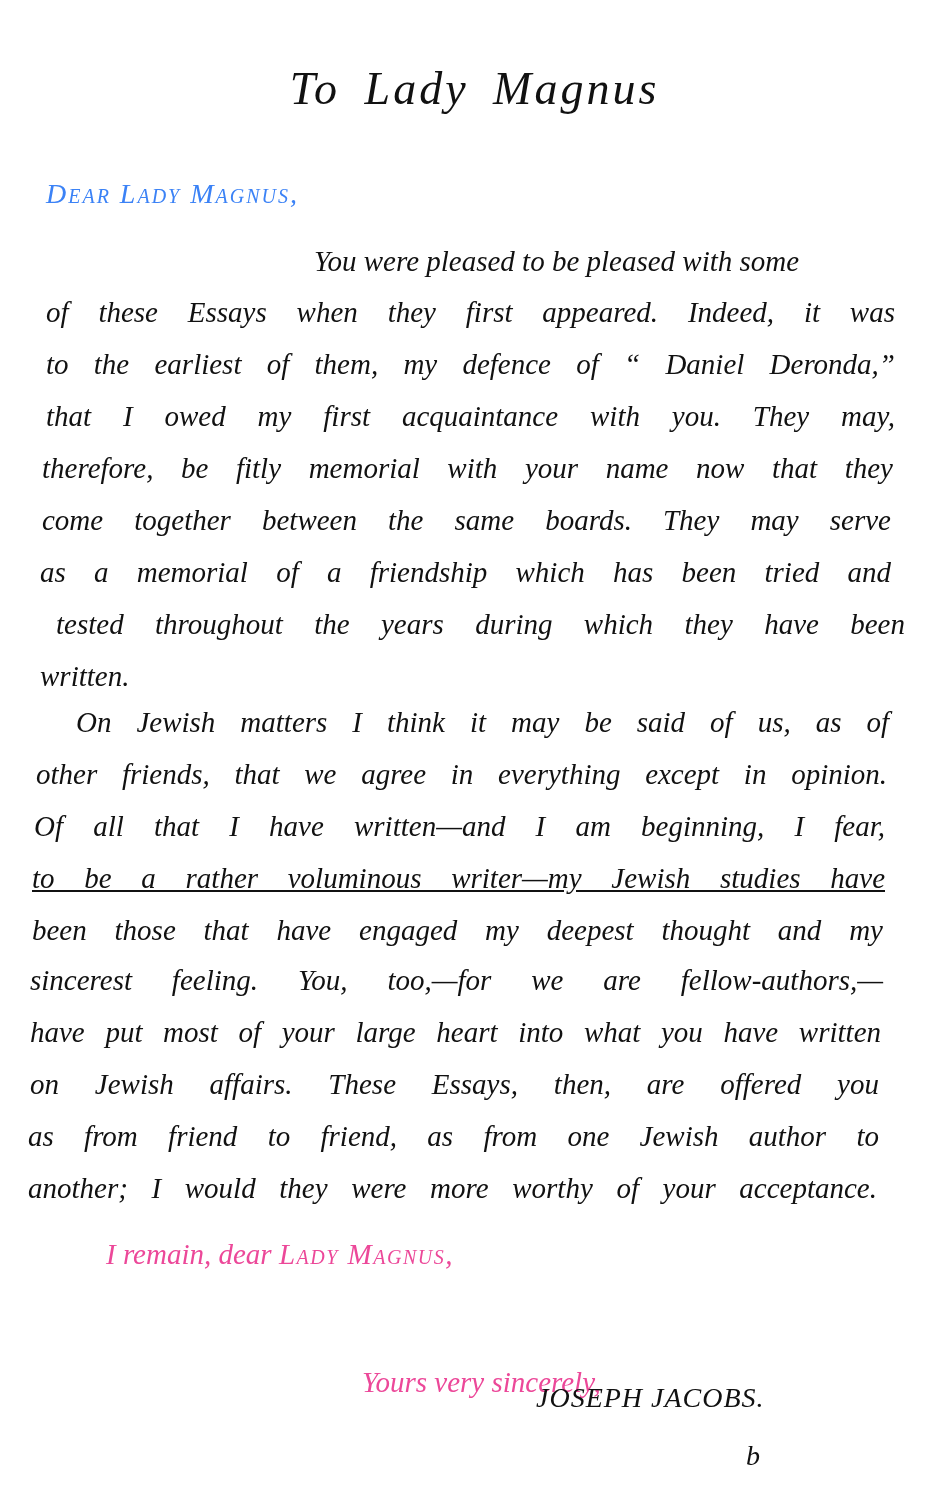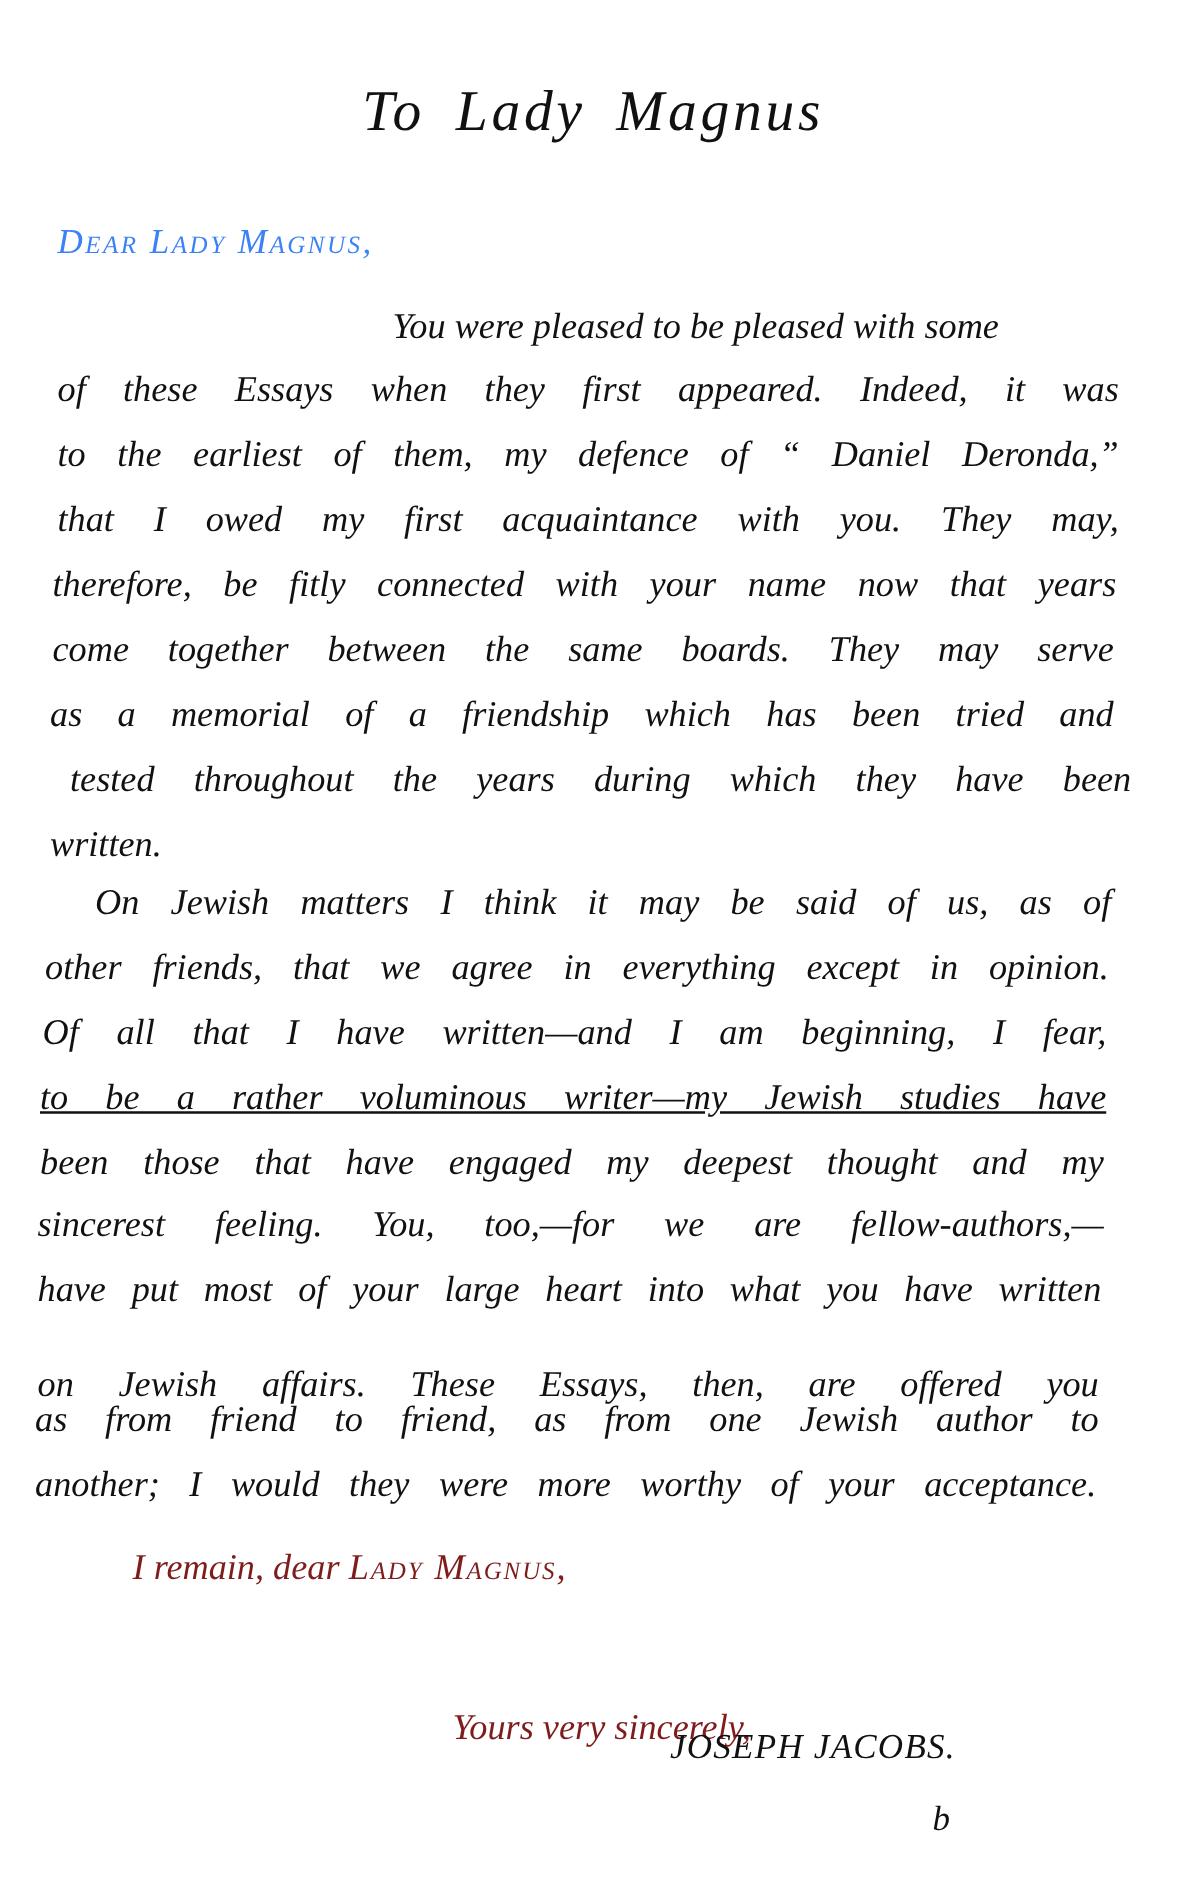--- a/index.html
+++ b/index.html
@@ -59,21 +59,21 @@
     }
     .line.last {
       text-align-last: left;
     }
     .closing {
       position: absolute;
       font-family: "Liberation Serif", serif;
       font-style: italic;
       font-size: 29px;
       white-space: nowrap;
-      color: #7f1d1d;
+      color: #ec4899;
     }
     .sc {
       font-variant: small-caps;
       letter-spacing: 1.5px;
     }
     .signature {
       position: absolute;
       top: 1382px;
       left: 536px;
       font-family: "Liberation Serif", serif;
@@ -99,36 +99,36 @@
 
   <div class="title">To Lady Magnus</div>
 
   <div class="salutation">Dear Lady Magnus,</div>
 
   <div>
     <div class="line last" style="top:244px; left:314px; width:592px;">You were pleased to be pleased with some</div>
     <div class="line" style="top:295px; left:46px; width:849px;">of these Essays when they first appeared.  Indeed, it was</div>
     <div class="line" style="top:347px; left:46px; width:849px;">to the earliest of them, my defence of “ Daniel Deronda,”</div>
     <div class="line" style="top:399px; left:46px; width:849px;">that I owed my first acquaintance with you.  They may,</div>
-    <div class="line" style="top:451px; left:42px; width:851px;">therefore, be fitly connected with your name now that years</div>
+    <div class="line" style="top:451px; left:42px; width:851px;">therefore, be fitly memorial with your name now that they</div>
     <div class="line" style="top:503px; left:42px; width:849px;">come together between the same boards.  They may serve</div>
     <div class="line" style="top:555px; left:40px; width:851px;">as a memorial of a friendship which has been tried and</div>
     <div class="line" style="top:607px; left:40px; width:849px;margin-left:16px;">tested throughout the years during which they have been</div>
     <div class="line last" style="top:659px; left:40px; width:200px;">written.</div>
   </div>
 
   <div>
     <div class="line" style="top:705px; left:76px; width:813px;">On Jewish matters I think it may be said of us, as of</div>
     <div class="line" style="top:757px; left:36px; width:851px;">other friends, that we agree in everything except in opinion.</div>
     <div class="line" style="top:809px; left:34px; width:851px;">Of all that I have written—and I am beginning, I fear,</div>
     <div class="line" style="top:861px; left:32px; width:853px;text-decoration:underline;">to be a rather voluminous writer—my Jewish studies have</div>
     <div class="line" style="top:913px; left:32px; width:851px;">been those that have engaged my deepest thought and my</div>
     <div class="line" style="top:963px; left:30px; width:853px;">sincerest feeling.  You, too,—for we are fellow-authors,—</div>
     <div class="line" style="top:1015px; left:30px; width:851px;">have put most of your large heart into what you have written</div>
-    <div class="line" style="top:1067px; left:30px; width:849px;margin-top:24px;">on Jewish affairs.  These Essays, then, are offered you</div>
+    <div class="line" style="top:1067px; left:30px; width:849px;">on Jewish affairs.  These Essays, then, are offered you</div>
     <div class="line" style="top:1119px; left:28px; width:851px;">as from friend to friend, as from one Jewish author to</div>
     <div class="line" style="top:1171px; left:28px; width:849px;">another; I would they were more worthy of your acceptance.</div>
   </div>
 
   <div class="closing" style="top:1238px; left:106px;">
     <span>I remain, dear </span><span class="sc">Lady Magnus</span><span>,</span>
   </div>
 
   <div class="closing" style="top:1366px; left:362px;text-align:center;">Yours very sincerely,</div>
 

